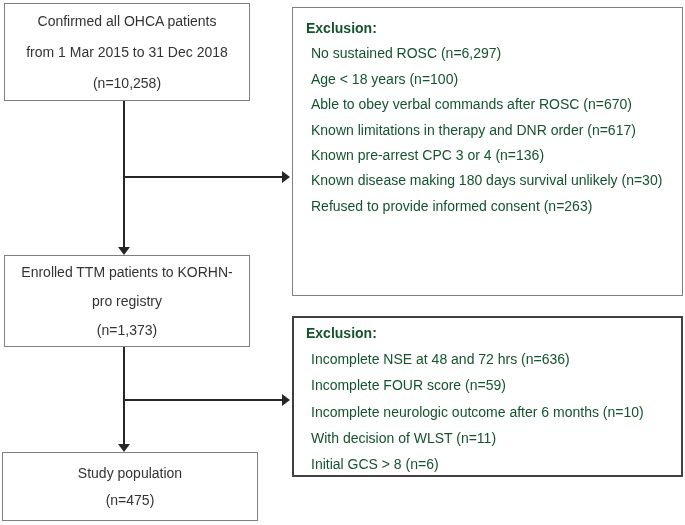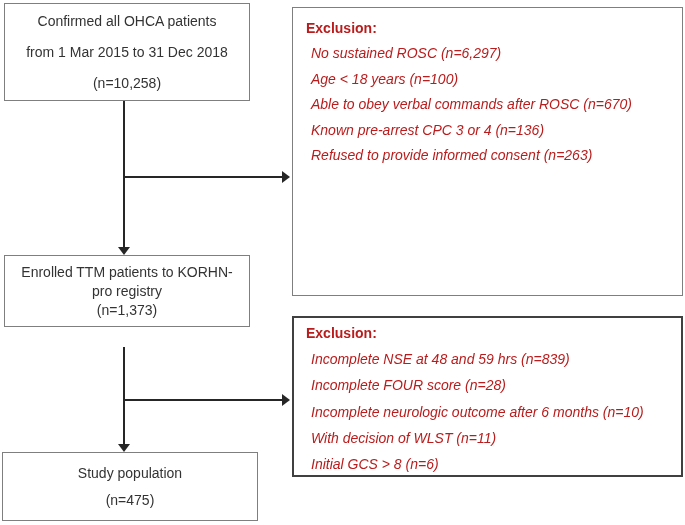--- a/index.html
+++ b/index.html
@@ -23,43 +23,43 @@
     display: flex;
     flex-direction: column;
     justify-content: space-between;
     align-items: center;
     text-align: center;
     font-size: 14px;
     color: #333333;
   }
   .node .nline { white-space: nowrap; }
   #box1 { left: 4px;  top: 3px;   width: 246px; height: 98px; padding: 9px 4px; }
-  #box2 { left: 4px;  top: 255px; width: 246px; height: 72px; padding: 8px 4px; }
+  #box2 { left: 4px;  top: 255px; width: 246px; height: 92px; padding: 8px 4px; }
   #box3 { left: 2px;  top: 452px; width: 256px; height: 69px; padding: 12px 4px; }
   
   .excl {
     position: absolute;
     background: #ffffff;
     font-size: 14px;
-    color: #b91c1c;
+    color: #14532d;
   }
   #excl1 {
     left: 292px; top: 7px; width: 391px; height: 289px;
     border: 1px solid #7f7f7f;
     padding: 8px 13px 0 13px;
     line-height: 25.4px;
   }
   #excl2 {
     left: 292px; top: 316px; width: 391px; height: 161px;
     border: 2px solid #404040;
     padding: 2px 12px 0 12px;
     line-height: 26.2px;
   }
   .excl-title { font-weight: bold; white-space: nowrap; }
-  .excl-item  { padding-left: 5px; white-space: nowrap; font-style: italic; }
+  .excl-item  { padding-left: 5px; white-space: nowrap; }
   
   .line { position: absolute; background: #262626; }
   #vline1 { left: 123px; top: 101px; width: 2px; height: 147px; }
   #hline1 { left: 124px; top: 176px; width: 158px; height: 2px; }
   #vline2 { left: 123px; top: 347px; width: 2px; height: 98px; }
   #hline2 { left: 124px; top: 399px; width: 158px; height: 2px; }
   .arrow-down {
     position: absolute; width: 0; height: 0;
     border-left: 6px solid transparent;
     border-right: 6px solid transparent;
@@ -85,34 +85,36 @@
     <div class="nline">Confirmed all OHCA patients</div>
     <div class="nline">from 1 Mar 2015 to 31 Dec 2018</div>
     <div class="nline">(n=10,258)</div>
   </div>
 
   <div class="excl" id="excl1">
     <div class="excl-title">Exclusion:</div>
     <div class="excl-item">No sustained ROSC (n=6,297)</div>
     <div class="excl-item">Age &lt; 18 years (n=100)</div>
     <div class="excl-item">Able to obey verbal commands after ROSC (n=670)</div>
+    <div class="excl-item">Known limitations in therapy and DNR order (n=617)</div>
     <div class="excl-item">Known pre-arrest CPC 3 or 4 (n=136)</div>
+    <div class="excl-item">Known disease making 180 days survival unlikely (n=30)</div>
     <div class="excl-item">Refused to provide informed consent (n=263)</div>
   </div>
 
   <div class="node" id="box2">
     <div class="nline">Enrolled TTM patients to KORHN-</div>
     <div class="nline">pro registry</div>
     <div class="nline">(n=1,373)</div>
   </div>
 
   <div class="excl" id="excl2">
     <div class="excl-title">Exclusion:</div>
-    <div class="excl-item">Incomplete NSE at 48 and 59 hrs (n=839)</div>
-    <div class="excl-item">Incomplete FOUR score (n=28)</div>
+    <div class="excl-item">Incomplete NSE at 48 and 72 hrs (n=636)</div>
+    <div class="excl-item">Incomplete FOUR score (n=59)</div>
     <div class="excl-item">Incomplete neurologic outcome after 6 months (n=10)</div>
     <div class="excl-item">With decision of WLST (n=11)</div>
     <div class="excl-item">Initial GCS &gt; 8 (n=6)</div>
   </div>
 
   <div class="node" id="box3">
     <div class="nline">Study population</div>
     <div class="nline">(n=475)</div>
   </div>
 

